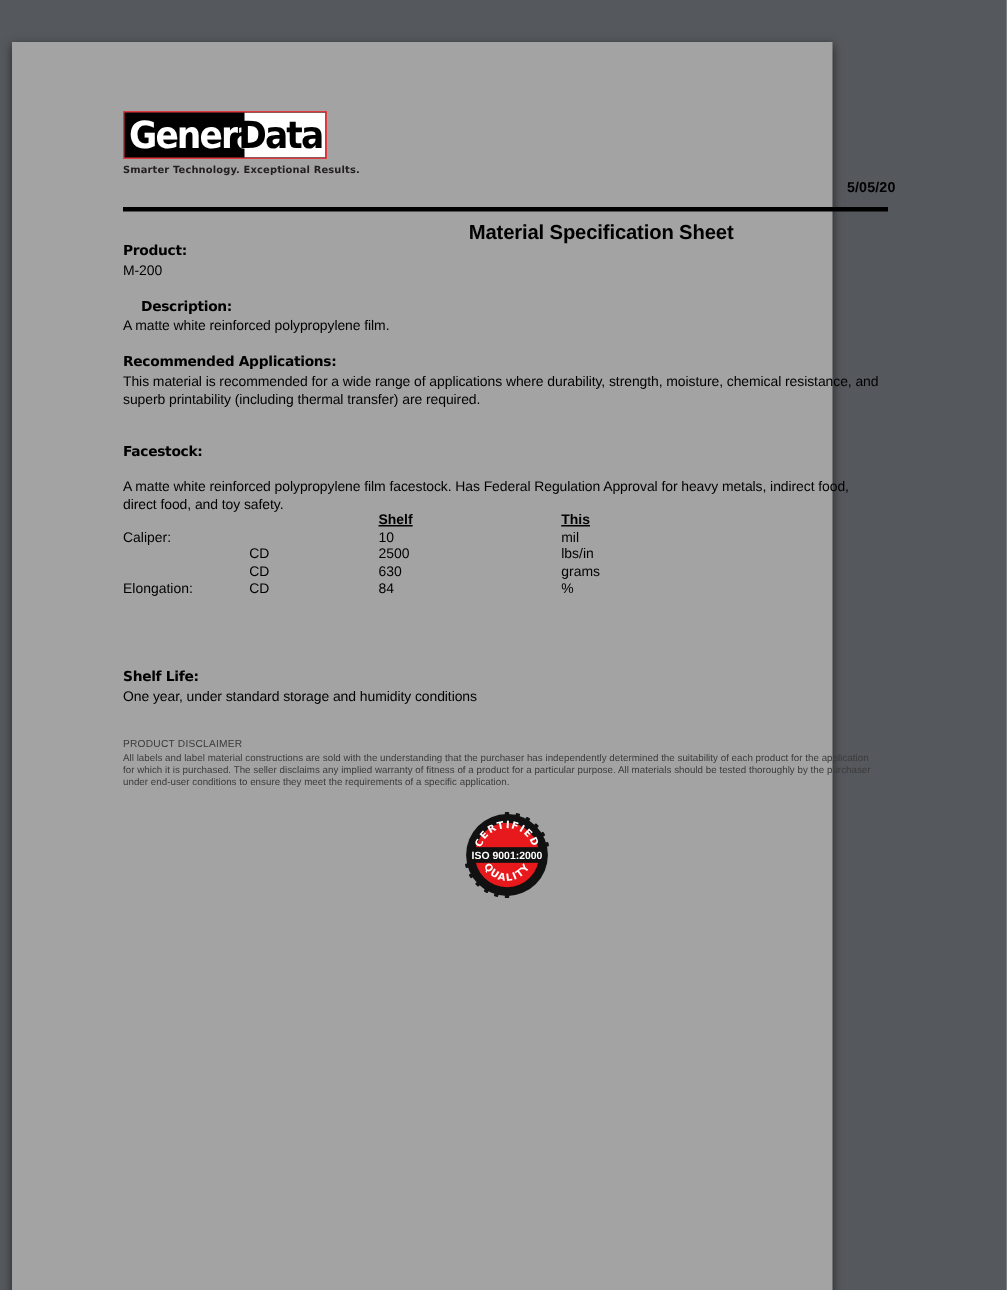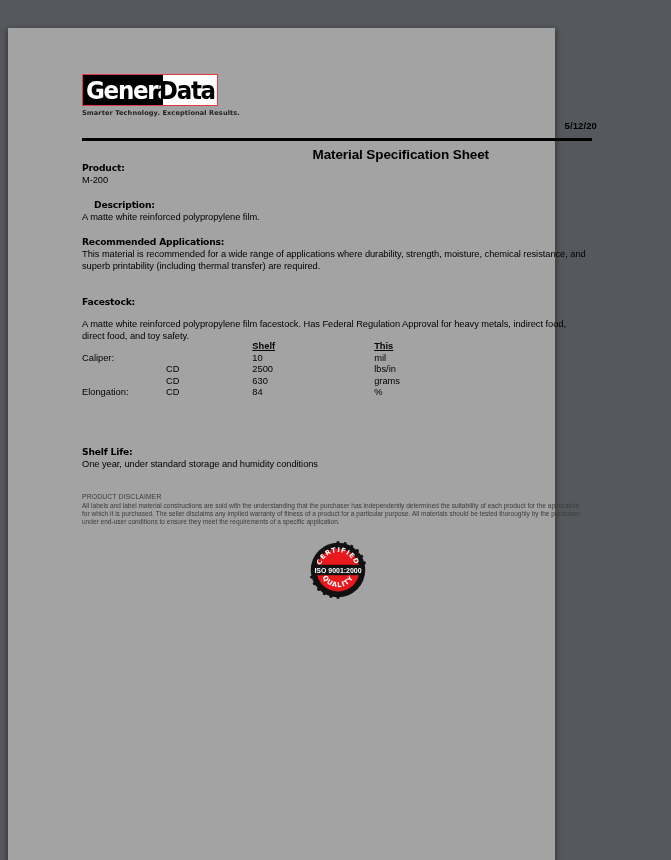--- a/index.html
+++ b/index.html
@@ -217,21 +217,21 @@
 
     <div id="logo-block">
       <div id="logo-box">
         <div id="logo-data-bg"></div>
         <span class="logo-word" id="logo-general">General</span>
         <span class="logo-word" id="logo-data">Data</span>
       </div>
       <div id="logo-tagline">Smarter Technology. Exceptional Results.</div>
     </div>
 
-    <div id="doc-date">5/12/20</div>
+    <div id="doc-date">5/05/20</div>
   </div>
 
   <div id="rule-thick"></div>
 
   <div id="doc-title">Material Specification Sheet</div>
 
   <div id="content">
 
     <div class="sec-head abs" id="sec-product-head">Product:</div>
     <div class="sec-body abs" id="sec-product-body">M-200</div>

